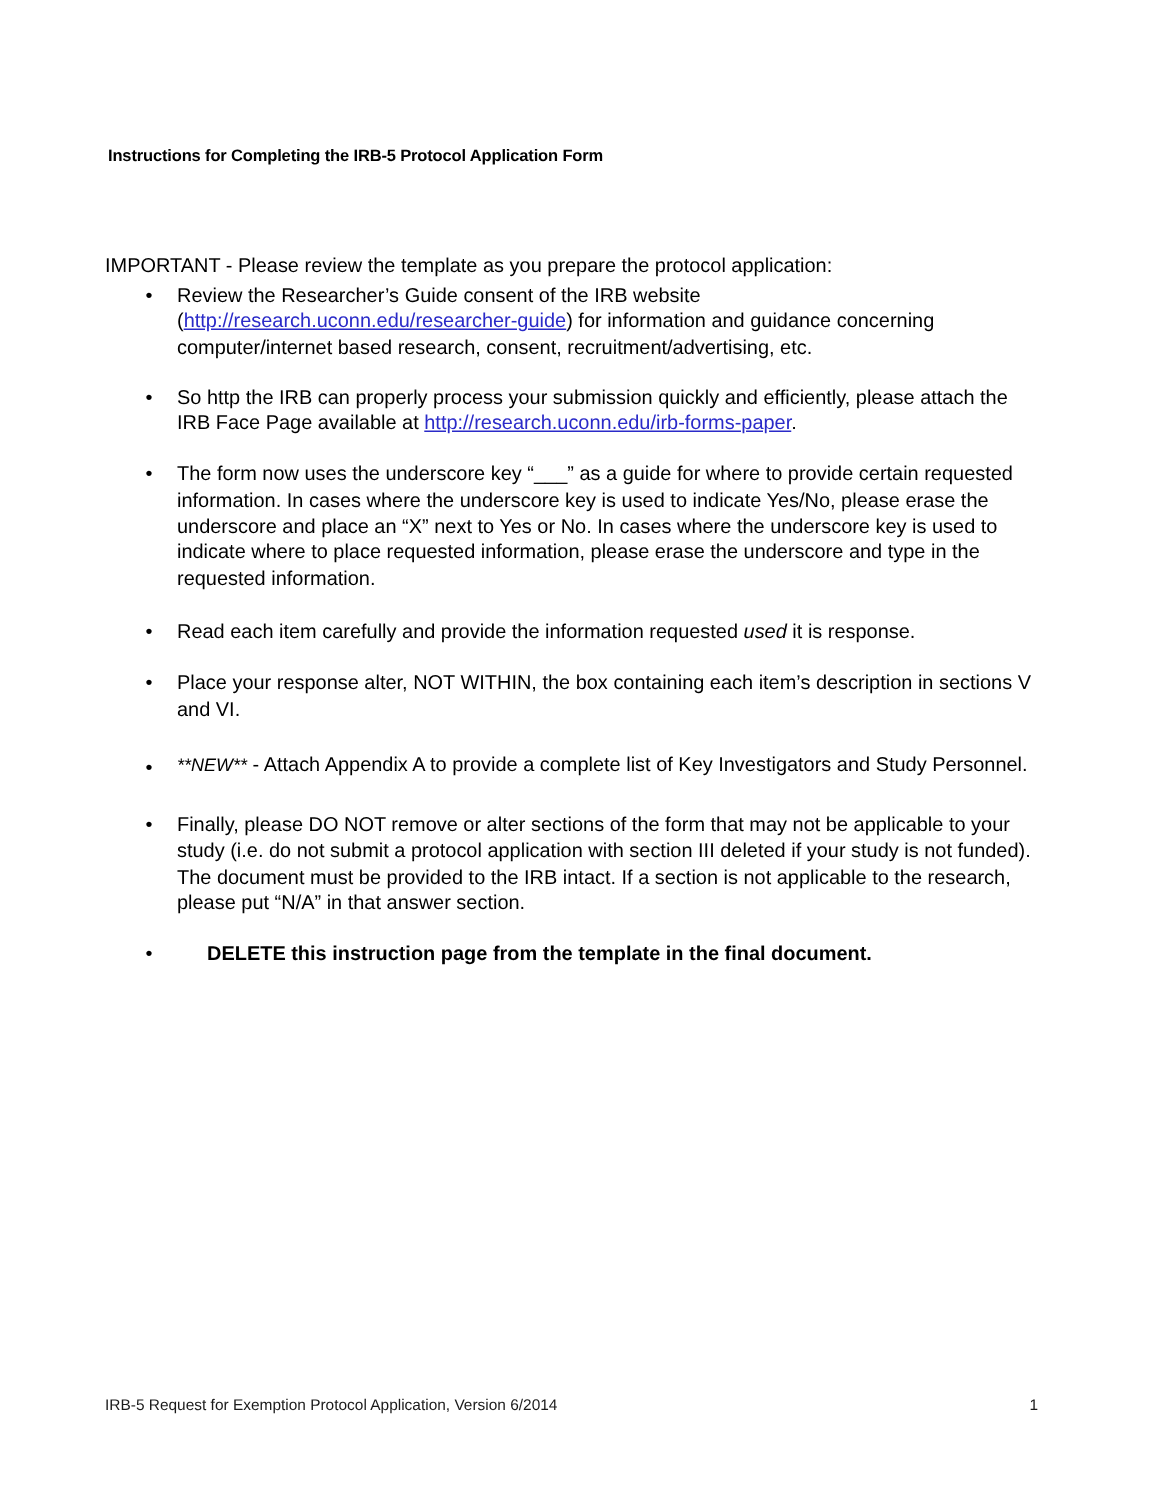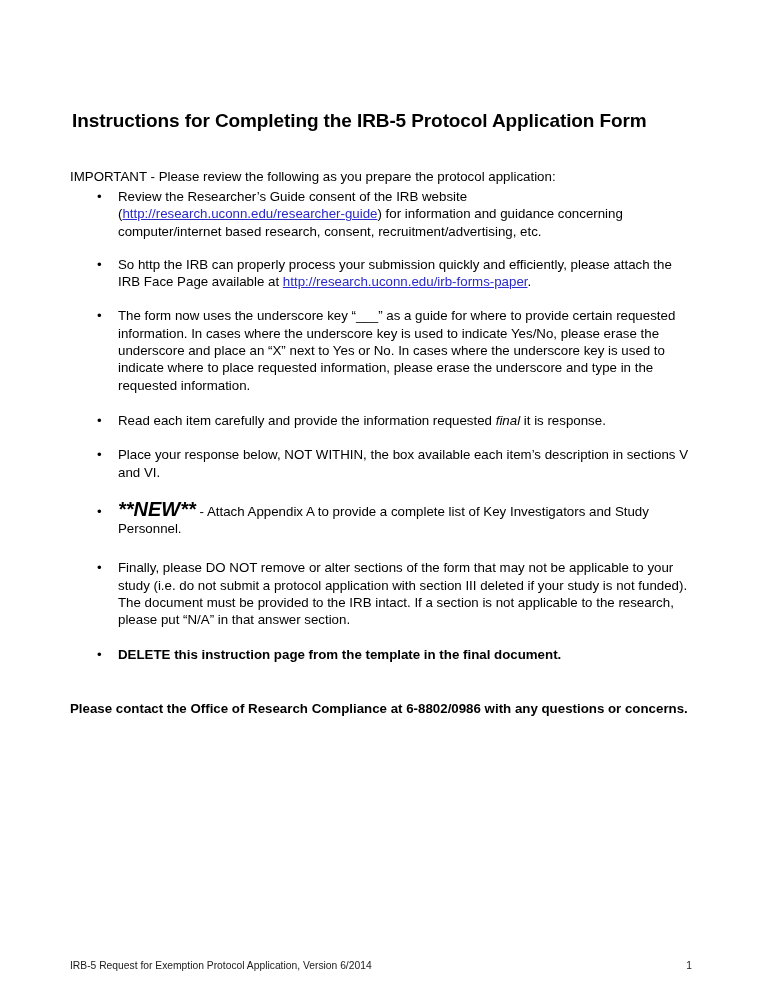--- a/index.html
+++ b/index.html
@@ -20,23 +20,23 @@
   .page {
     position: relative;
     width: 768px;
     height: 994px;
     padding: 0;
   }
 
   .doc-title {
     position: absolute;
     left: 72px;
-    top: 98px;
+    top: 88px;
     width: 620px;
-    font-size: 19px;
+    font-size: 11px;
     font-weight: bold;
     line-height: 19px;
     letter-spacing: -0.1px;
   }
 
   .intro-line {
     position: absolute;
     left: 70px;
     top: 155px;
     width: 630px;
@@ -66,33 +66,33 @@
   .bullet-marker {
     position: absolute;
     left: 27px;
     top: 0;
     font-size: 13.3px;
     line-height: 17.3px;
   }
 
   .bullet-text { display: block; }
 
-  .bullet-item.bold-item .bullet-text { font-weight: bold; }
+  .bullet-item.bold-item .bullet-text { font-weight: bold; margin-left: 20px; }
 
   a.doclink {
     color: #2a2ac8;
     text-decoration: underline;
   }
 
   .italic { font-style: italic; }
 
   .new-tag {
-    font-weight: bold;
+    font-weight: normal;
     font-style: italic;
-    font-size: 20px;
+    font-size: 12px;
     text-align: right;
   }
 
   .closing-para {
     position: absolute;
     left: 70px;
     top: 687px;
     width: 625px;
     font-size: 13.3px;
     line-height: 17.3px;
@@ -103,86 +103,85 @@
     position: absolute;
     left: 70px;
     top: 932px;
     width: 622px;
     display: flex;
     justify-content: space-between;
     align-items: baseline;
     font-size: 10.3px;
     color: #1a1a1a;
   }
-  .footer-note { white-space: nowrap; margin-top: 28px; }
+  .footer-note { white-space: nowrap; }
   .footer-page { white-space: nowrap; }
 
   
   .bullet-item.b1 { margin-bottom: 16px; }
   .bullet-item.b2 { margin-bottom: 17px; }
   .bullet-item.b3 { margin-bottom: 18px; }
   .bullet-item.b4 { margin-bottom: 17px; }
   .bullet-item.b5 { margin-bottom: 20px; }
   .bullet-item.b6 { margin-bottom: 22px; }
   .bullet-item.b7 { margin-bottom: 17px; }
   .bullet-item.b6 .bullet-marker { top: 2px; }
 </style>
 </head>
 <body>
 
 <div class="page">
 
   <h1 class="doc-title">Instructions for Completing the IRB-5 Protocol Application Form</h1>
 
-  <p class="intro-line">IMPORTANT - Please review the following as you prepare the protocol application:</p>
+  <p class="intro-line">IMPORTANT - Please review the template as you prepare the protocol application:</p>
 
   <ul class="bullet-list">
 
     <li class="bullet-item b1">
       <span class="bullet-marker">•</span>
       <span class="bullet-text"><span>Review the Researcher’s Guide consent of the IRB website (</span><a class="doclink" href="#">http://research.uconn.edu/researcher-guide</a><span>) for information and guidance concerning computer/internet based research, consent, recruitment/advertising, etc.</span></span>
     </li>
 
     <li class="bullet-item b2">
       <span class="bullet-marker">•</span>
       <span class="bullet-text"><span>So http the IRB can properly process your submission quickly and efficiently, please attach the IRB Face Page available at </span><a class="doclink" href="#">http://research.uconn.edu/irb-forms-paper</a><span>.</span></span>
     </li>
 
     <li class="bullet-item b3">
       <span class="bullet-marker">•</span>
       <span class="bullet-text">The form now uses the underscore key “___” as a guide for where to provide certain requested information.  In cases where the underscore key is used to indicate Yes/No, please erase the underscore and place an “X” next to Yes or No.  In cases where the underscore key is used to indicate where to place requested information, please erase the underscore and type in the requested information.</span>
     </li>
 
     <li class="bullet-item b4">
       <span class="bullet-marker">•</span>
-      <span class="bullet-text"><span>Read each item carefully and provide the information requested </span><span class="italic">final</span><span> it is response.</span></span>
+      <span class="bullet-text"><span>Read each item carefully and provide the information requested </span><span class="italic">used</span><span> it is response.</span></span>
     </li>
 
     <li class="bullet-item b5">
       <span class="bullet-marker">•</span>
-      <span class="bullet-text">Place your response below, NOT WITHIN, the box available each item’s description in sections V and VI.</span>
+      <span class="bullet-text">Place your response alter, NOT WITHIN, the box containing each item’s description in sections V and VI.</span>
     </li>
 
     <li class="bullet-item b6">
       <span class="bullet-marker">•</span>
       <span class="bullet-text"><span class="new-tag">**NEW**</span><span> - Attach Appendix A to provide a complete list of Key Investigators and Study Personnel.</span></span>
     </li>
 
     <li class="bullet-item b7">
       <span class="bullet-marker">•</span>
       <span class="bullet-text">Finally, please DO NOT remove or alter sections of the form that may not be applicable to your study (i.e. do not submit a protocol application with section III deleted if your study is not funded).  The document must be provided to the IRB intact.  If a section is not applicable to the research, please put “N/A” in that answer section.</span>
     </li>
 
     <li class="bullet-item bold-item">
       <span class="bullet-marker">•</span>
       <span class="bullet-text">DELETE this instruction page from the template in the final document.</span>
     </li>
 
   </ul>
 
-  <p class="closing-para">Please contact the Office of Research Compliance at 6-8802/0986 with any questions or concerns.</p>
 
   <div class="footer">
     <span class="footer-note">IRB-5 Request for Exemption Protocol Application, Version 6/2014</span>
     <span class="footer-page">1</span>
   </div>
 
 </div>
 
 </body></html>

